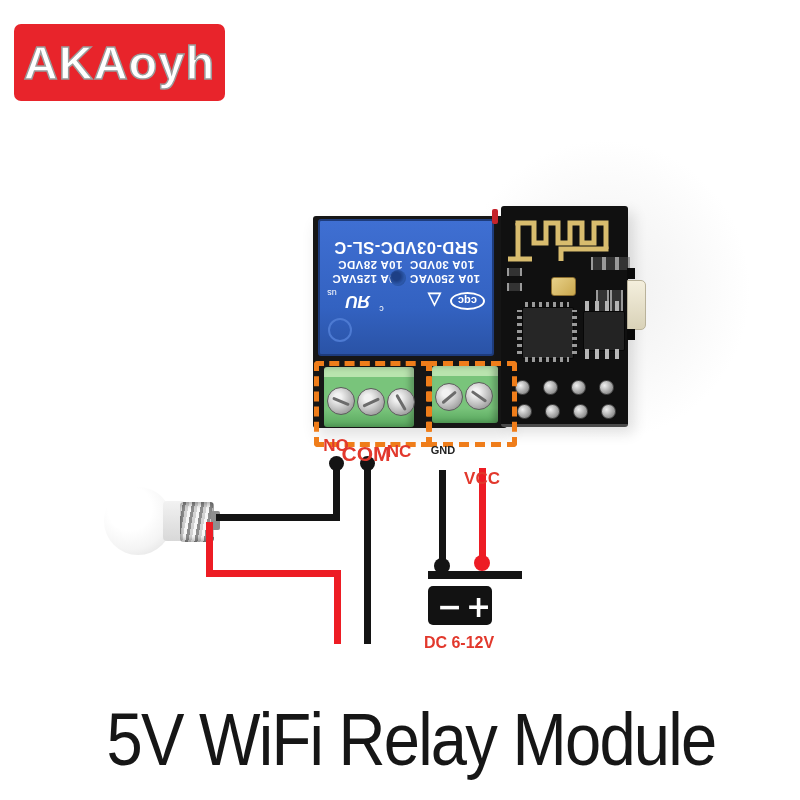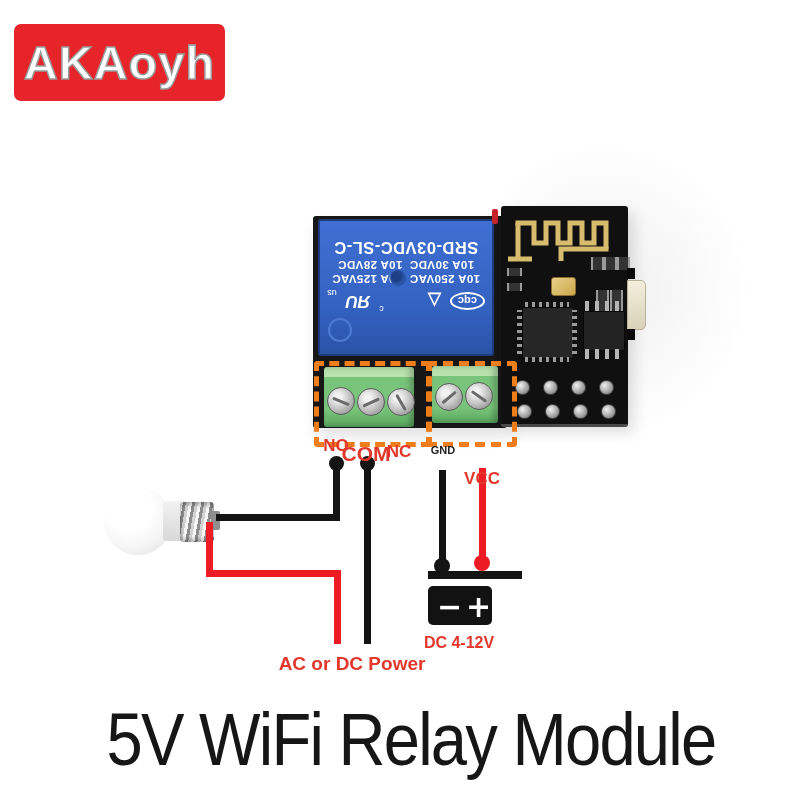--- a/index.html
+++ b/index.html
@@ -205,18 +205,17 @@
   <div class="abs" id="battbody">
     <span style="left:9px;">−</span>
     <span style="left:38px;">+</span>
   </div>
 
   <div class="abs lbl red" style="left:336px;top:436px;font-size:17px;">NO</div>
   <div class="abs lbl red" style="left:366px;top:442px;font-size:21px;">COM</div>
   <div class="abs lbl red" style="left:399px;top:442px;font-size:17px;">NC</div>
   <div class="abs lbl blk" style="left:443px;top:444px;font-size:11px;">GND</div>
   <div class="abs lbl red" style="left:482px;top:469px;font-size:17px;">VCC</div>
-  <div class="abs lbl red" style="left:459px;top:634px;font-size:16px;">DC 4-12V</div>
-  <div class="abs lbl red" style="left:352px;top:653px;font-size:19px;">AC or DC Power</div>
+  <div class="abs lbl red" style="left:459px;top:634px;font-size:16px;">DC 6-12V</div>
 
   <div class="abs" id="title">5V WiFi Relay Module</div>
 
 </div>
 
 </body></html>

